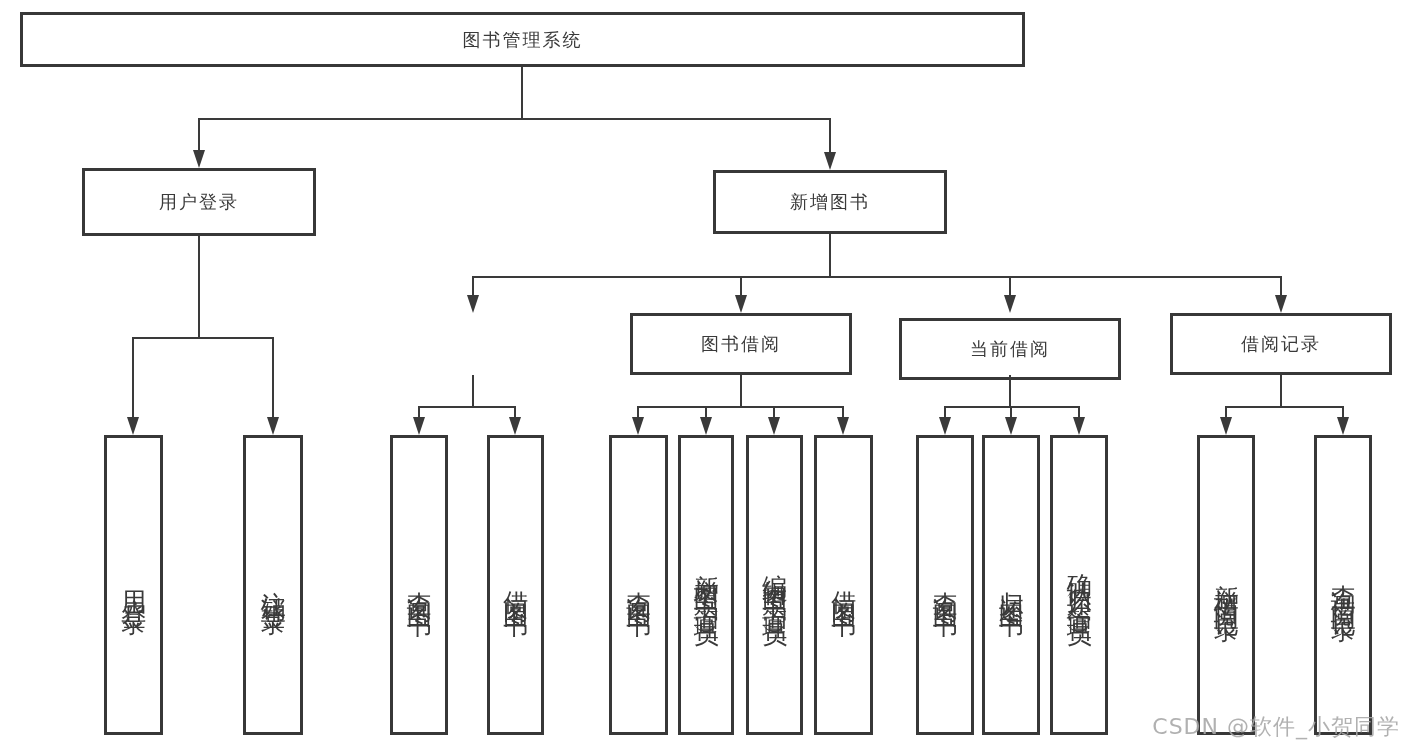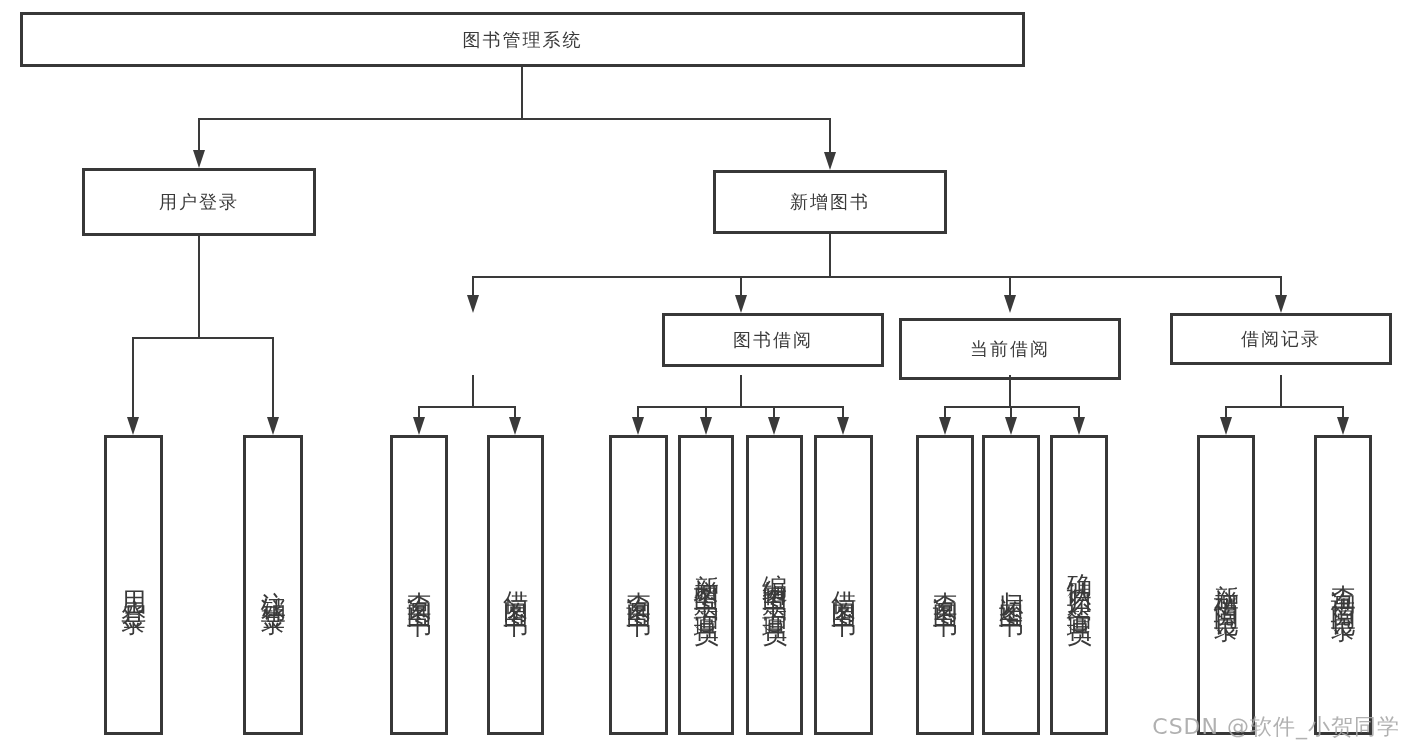--- a/index.html
+++ b/index.html
@@ -76,23 +76,23 @@
   <div class="hline" style="left:473px; top:276px; width:809px;"></div>
   <div class="vline" style="left:472px; top:276px; height:19px;"></div>
   <div class="arrow" style="left:467px; top:295px;"></div>
   <div class="vline" style="left:740px; top:276px; height:19px;"></div>
   <div class="arrow" style="left:735px; top:295px;"></div>
   <div class="vline" style="left:1009px; top:276px; height:19px;"></div>
   <div class="arrow" style="left:1004px; top:295px;"></div>
   <div class="vline" style="left:1280px; top:276px; height:19px;"></div>
   <div class="arrow" style="left:1275px; top:295px;"></div>
 
-  <div class="box h" style="left:662px; top:313px; width:222px; height:54px;">图书借阅</div>
+  <div class="box h" style="left:630px; top:313px; width:222px; height:62px;">图书借阅</div>
   <div class="box h" style="left:899px; top:318px; width:222px; height:62px;">当前借阅</div>
-  <div class="box h" style="left:1170px; top:313px; width:222px; height:52px;">借阅记录</div>
+  <div class="box h" style="left:1170px; top:313px; width:222px; height:62px;">借阅记录</div>
 
   <div class="vline" style="left:472px; top:375px; height:31px;"></div>
   <div class="hline" style="left:418px; top:406px; width:98px;"></div>
   <div class="vline" style="left:418px; top:406px; height:11px;"></div>
   <div class="arrow" style="left:413px; top:417px;"></div>
   <div class="vline" style="left:514px; top:406px; height:11px;"></div>
   <div class="arrow" style="left:509px; top:417px;"></div>
 
   <div class="vline" style="left:740px; top:375px; height:31px;"></div>
   <div class="hline" style="left:637px; top:406px; width:207px;"></div>

